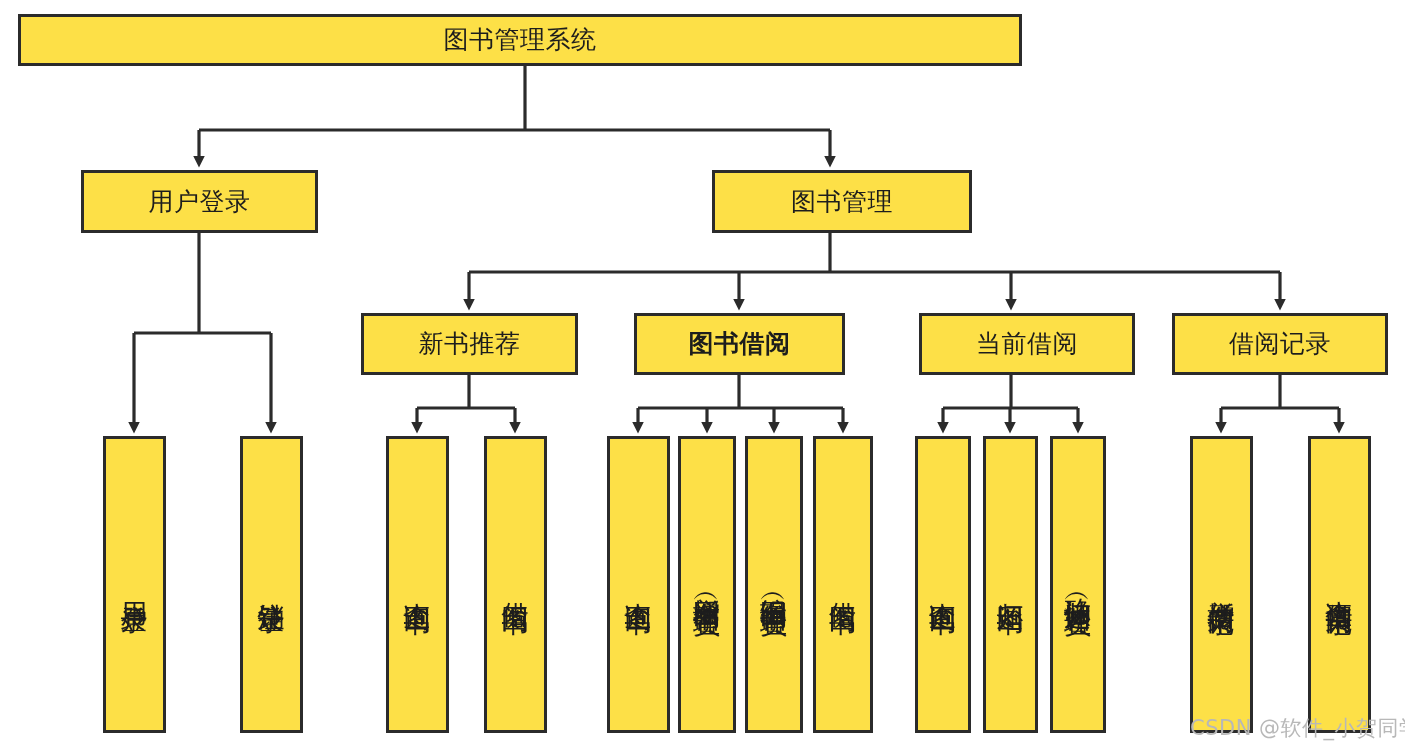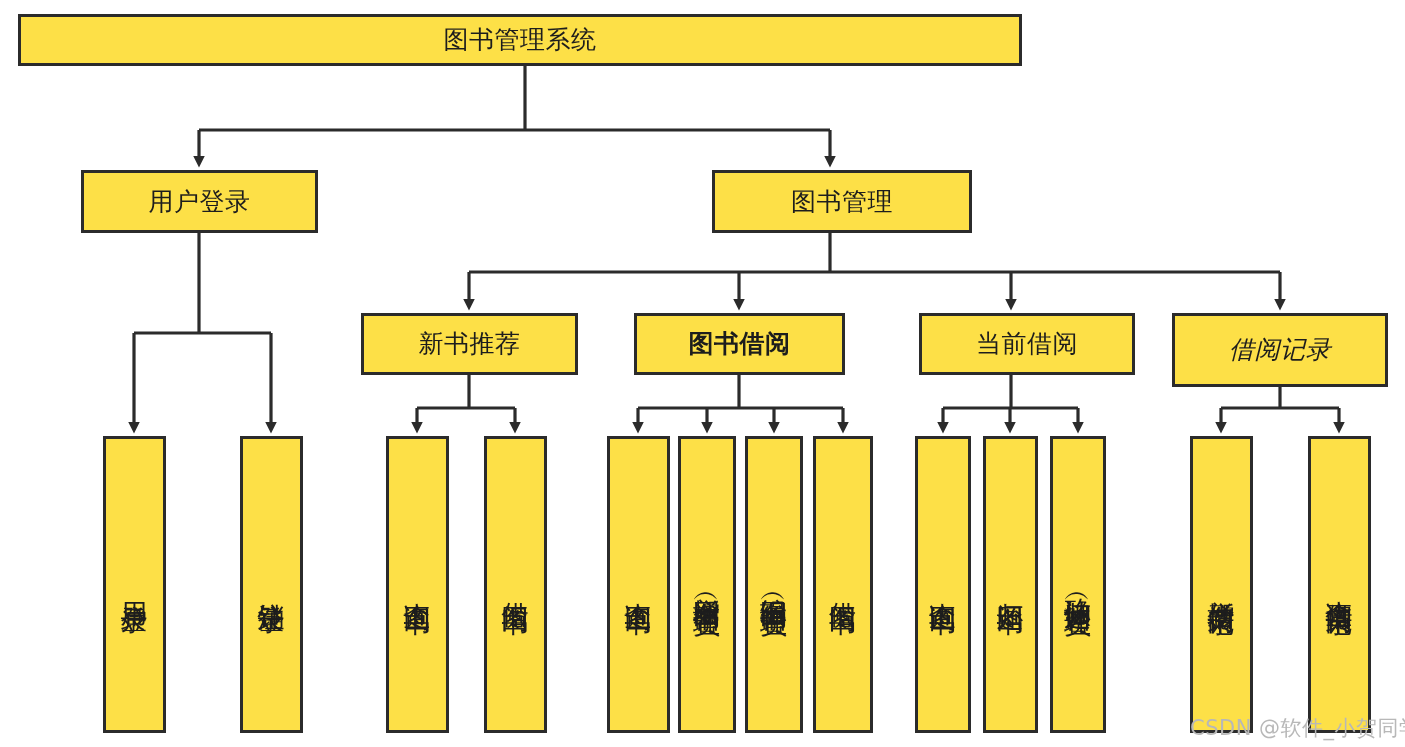--- a/index.html
+++ b/index.html
@@ -113,21 +113,21 @@
     </div>
     <div class="node-box" style="left: 361px; top: 313px; width: 217px; height: 62px;">
       <span class="node-label">新书推荐</span>
     </div>
     <div class="node-box" style="left: 634px; top: 313px; width: 211px; height: 62px; font-weight: bold;">
       <span class="node-label">图书借阅</span>
     </div>
     <div class="node-box" style="left: 903px; top: 313px; width: 216px; height: 62px; margin-left: 16px;">
       <span class="node-label">当前借阅</span>
     </div>
-    <div class="node-box" style="left: 1172px; top: 313px; width: 216px; height: 74px; font-style: italic;">
+    <div class="node-box" style="left: 1172px; top: 313px; width: 216px; height: 62px;">
       <span class="node-label">借阅记录</span>
     </div>
     <div class="node-box vertical" style="left: 103px; top: 436px; width: 63px; height: 297px;">
       <span class="node-label">用户登录</span>
     </div>
     <div class="node-box vertical" style="left: 240px; top: 436px; width: 63px; height: 297px;">
       <span class="node-label">注销登录</span>
     </div>
     <div class="node-box vertical" style="left: 386px; top: 436px; width: 63px; height: 297px;">
       <span class="node-label">查询图书</span>

